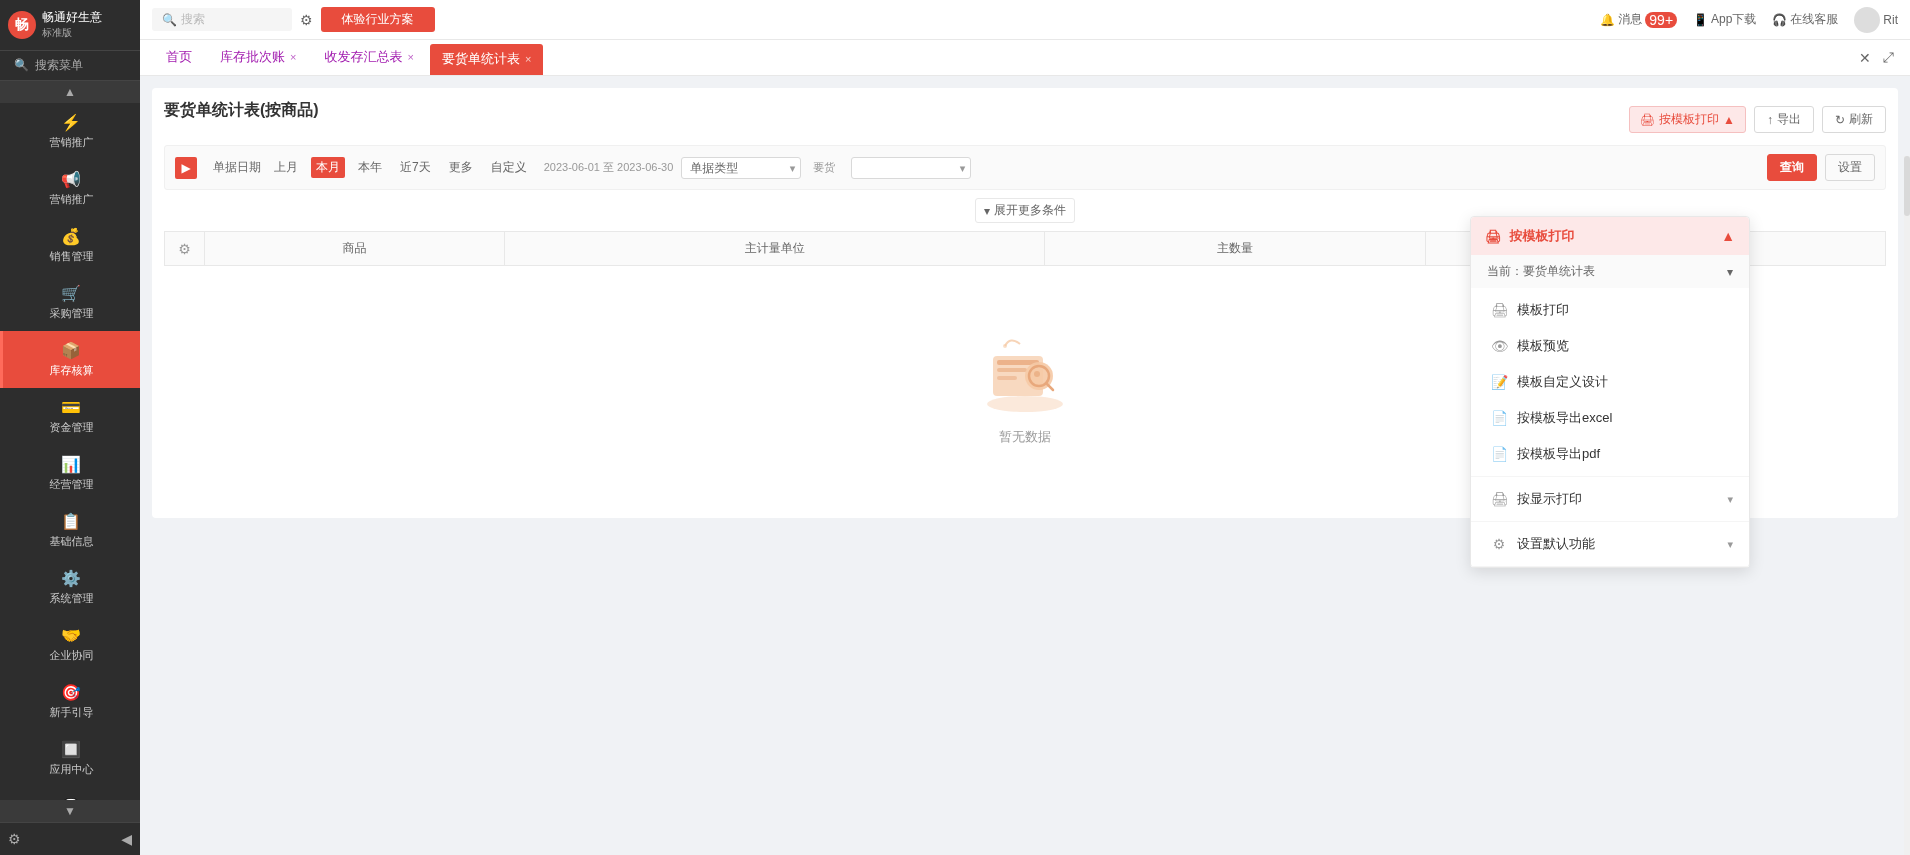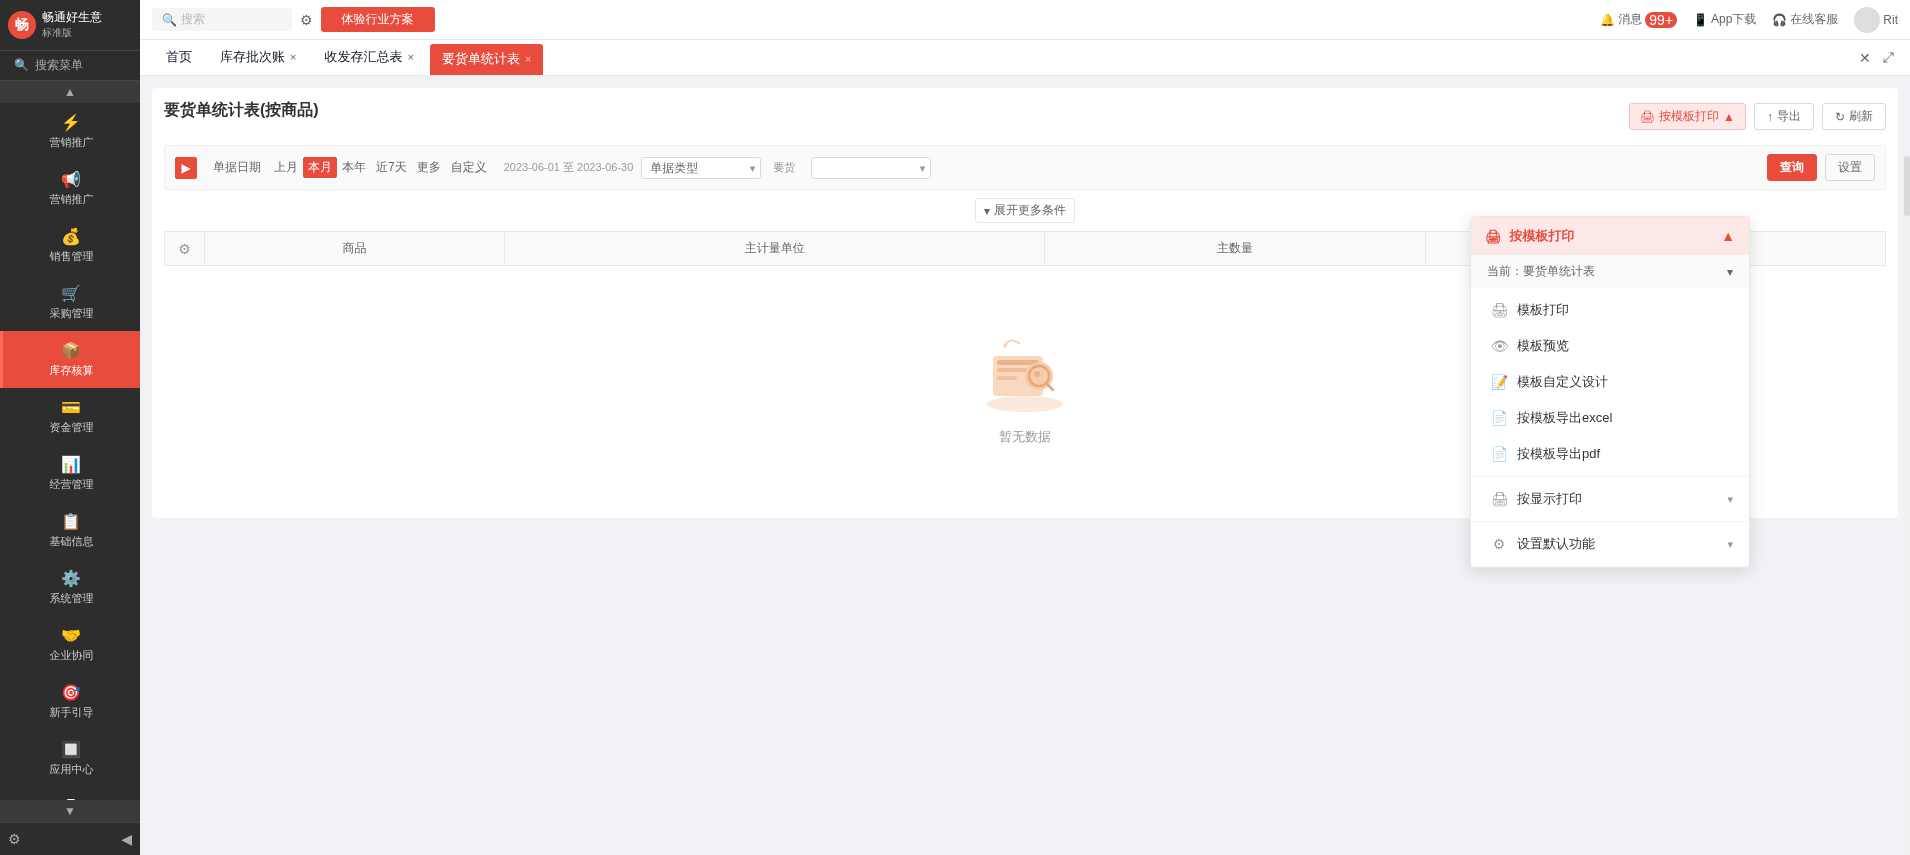--- a/index.html
+++ b/index.html
@@ -97,21 +97,21 @@
       background: #fff;
       border-bottom: 1px solid #e8e8e8;
       padding: 0 12px;
       height: 36px;
       display: flex; align-items: stretch; flex-shrink: 0;
       position: relative;
     }
     .tab-item {
       display: flex; align-items: center;
       padding: 0 14px;
-      font-size: 13px; color: #0f172a;
+      font-size: 13px; color: #a21caf;
       cursor: pointer; border-bottom: 2px solid transparent;
       gap: 5px;
     }
     .tab-item.active { color: #e84c3d; border-bottom-color: #e84c3d; }
     .tab-item.active.filled {
       background: #e84c3d; color: #fff; border-radius: 3px 3px 0 0;
       border-bottom-color: transparent;
       margin: 4px 2px 0;
       padding: 0 12px;
     }
@@ -144,21 +144,21 @@
       margin-bottom: 8px;
       flex-wrap: wrap;
     }
     .filter-expand-btn {
       background: #e84c3d; color: #fff;
       border: none; border-radius: 2px;
       width: 22px; height: 22px; display: flex; align-items: center; justify-content: center;
       cursor: pointer; font-size: 12px; flex-shrink: 0;
     }
     .filter-label { color: #666; font-size: 12px; flex-shrink: 0; margin-left: 8px; }
-    .date-btns { display: flex; gap: 0; align-items: center; justify-content: space-between; }
+    .date-btns { display: flex; gap: 8px; align-items: center; justify-content: space-between; }
     .date-btn {
       background: none; border: none; cursor: pointer;
       font-size: 12px; color: #666; padding: 2px 5px; border-radius: 2px;
     }
     .date-btn.active { background: #e84c3d; color: #fff; }
     .date-range { font-size: 11px; color: #999; margin-left: 4px; }
 
     .filter-select {
       border: 1px solid #d9d9d9; border-radius: 3px;
       padding: 3px 24px 3px 8px;
@@ -383,21 +383,21 @@
     </div>
     <div class="tabs-bar-actions">
       <button class="tab-action-btn">✕</button>
       <button class="tab-action-btn">⤢</button>
     </div>
   </div>
 
   <div class="page-content">
     <div class="page-panel">
 
-      <div style="display:flex; align-items:center; justify-content:space-between; margin-bottom:12px;">
+      <div style="display:flex; align-items:flex-end; justify-content:space-between; margin-bottom:12px;">
         <h2 class="page-title">要货单统计表(按商品)</h2>
         <div style="display:flex; align-items:center; gap:8px;">
 
           <div style="position:relative;">
             <button style="background:#fde8e8; color:#e84c3d; border:1px solid #f5c0c0; border-radius:3px; padding:4px 10px; font-size:12px; cursor:pointer; display:flex; align-items:center; gap:4px;">
               <span>🖨</span>
               <span>按模板打印</span>
               <span>▲</span>
             </button>
           </div>

